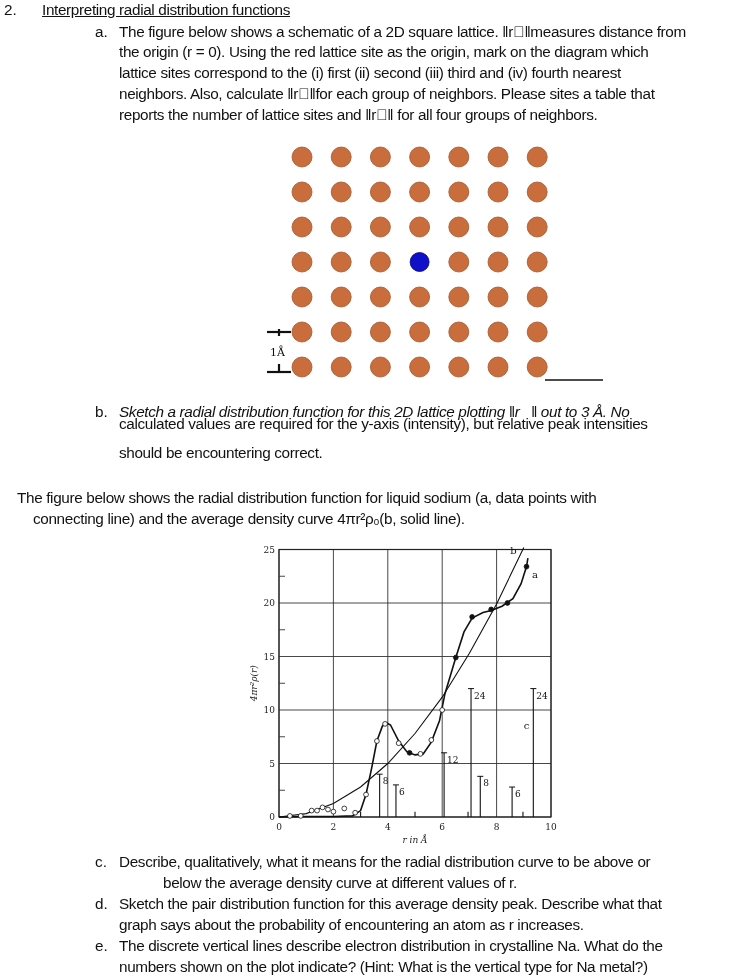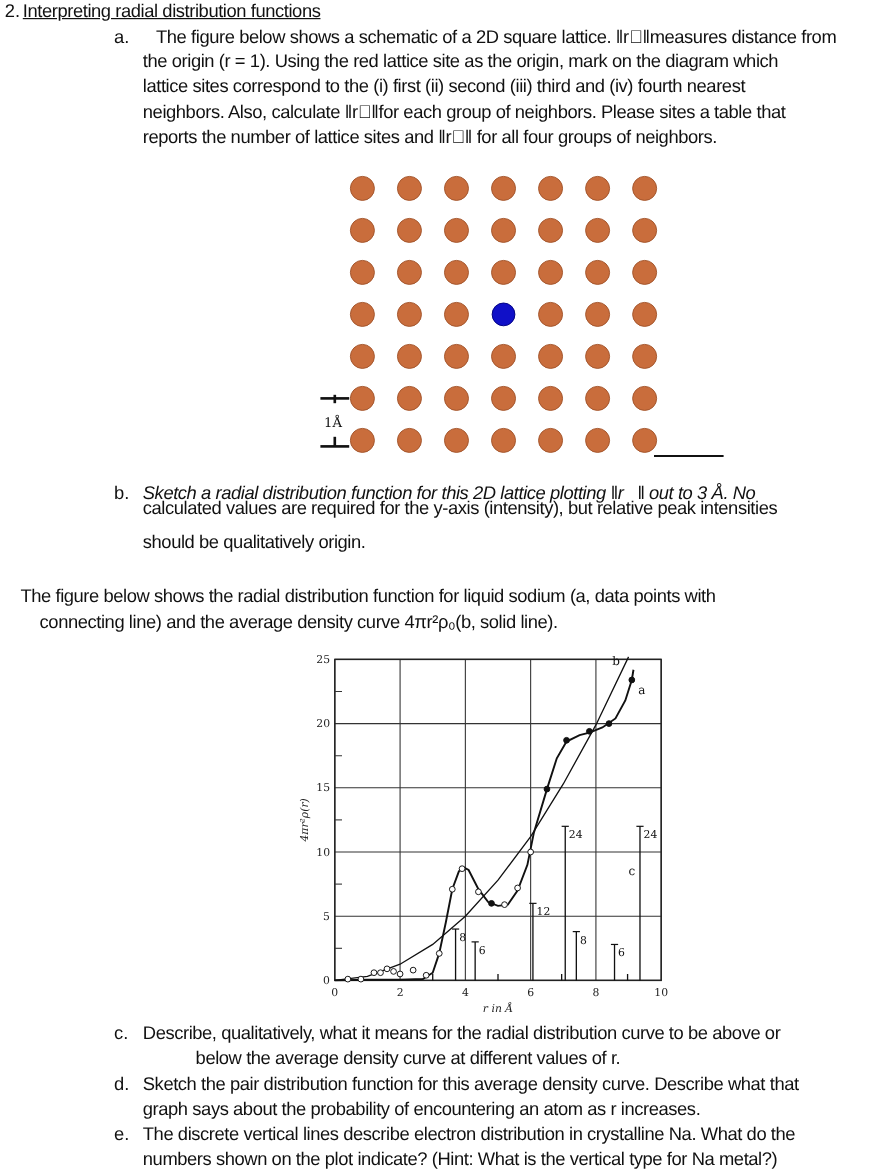--- a/index.html
+++ b/index.html
@@ -8,26 +8,26 @@
   .abs { position:absolute; }
   .line { position:absolute; white-space:nowrap; line-height:20px; letter-spacing:-0.35px; }
   .num { position:absolute; }
   .title { text-decoration:underline; }
   svg text { font-family:"DejaVu Serif", serif; }
 </style>
 </head>
 <body>
 
 <span class="num" style="left:4px;top:0px;line-height:20px;">2.</span>
-<span class="line title" style="left:19px;top:0px;">Interpreting radial distribution functions</span>
+<span class="line title" style="left:42px;top:0px;">Interpreting radial distribution functions</span>
 
 <span class="num" style="left:95px;top:22px;line-height:20px;">a.</span>
 <div>
-  <span class="line" style="left:119px;top:22px;margin-left:11px;">The figure below shows a schematic of a 2D square lattice. ‖r⃗‖measures distance from</span>
-  <span class="line" style="left:119px;top:42px;">the origin (r = 1). Using the red lattice site as the origin, mark on the diagram which</span>
+  <span class="line" style="left:119px;top:22px;">The figure below shows a schematic of a 2D square lattice. ‖r⃗‖measures distance from</span>
+  <span class="line" style="left:119px;top:42px;">the origin (r = 0). Using the red lattice site as the origin, mark on the diagram which</span>
   <span class="line" style="left:119px;top:63px;text-align:right;">lattice sites correspond to the (i) first (ii) second (iii) third and (iv) fourth nearest</span>
   <span class="line" style="left:119px;top:84px;">neighbors. Also, calculate  ‖r⃗‖for each group of neighbors. Please sites a table that</span>
   <span class="line" style="left:119px;top:105px;">reports the number of lattice sites and  ‖r⃗‖ for all four groups of neighbors.</span>
 </div>
 
 <svg class="abs" style="left:0;top:0;" width="736" height="400" id="lattice-svg">
     <circle cx="302" cy="157" r="10" fill="#c96d3c" stroke="#a3562d" stroke-width="0.8"></circle>
     <circle cx="341.2" cy="157" r="10" fill="#c96d3c" stroke="#a3562d" stroke-width="0.8"></circle>
     <circle cx="380.4" cy="157" r="10" fill="#c96d3c" stroke="#a3562d" stroke-width="0.8"></circle>
     <circle cx="419.6" cy="157" r="10" fill="#c96d3c" stroke="#a3562d" stroke-width="0.8"></circle>
@@ -83,21 +83,21 @@
       <line x1="279" y1="364" x2="279" y2="372" stroke="#111" stroke-width="2.2"></line>
       <text x="270" y="356" font-size="11" fill="#111">1Å</text>
     </g>
     <line x1="545" y1="380" x2="603" y2="380" stroke="#111" stroke-width="1.5"></line>
   </svg>
 
 <span class="num" style="left:95px;top:402px;line-height:20px;">b.</span>
 <div>
   <span class="line" style="left:119px;top:402px;font-style:italic;">Sketch a radial distribution function for this 2D lattice plotting ‖r⃗‖ out to 3 Å. No</span>
   <span class="line" style="left:119px;top:414px;">calculated values are required for the y-axis (intensity), but relative peak intensities</span>
-  <span class="line" style="left:119px;top:443px;">should be qualitatively origin.</span>
+  <span class="line" style="left:119px;top:443px;">should be encountering correct.</span>
 </div>
 
 <div>
   <span class="line" style="left:17px;top:488px;">The figure below shows the radial distribution function for liquid sodium (a, data points with</span>
   <span class="line" style="left:33px;top:509px;">connecting line) and the average density curve 4πr²ρ₀(b, solid line).</span>
 </div>
 
 <svg class="abs" style="left:0;top:530px;" width="736" height="320" id="rdf-svg">
     <g>
       <line x1="279" y1="287" x2="279" y2="19.5" stroke="#333" stroke-width="0.9"></line>
@@ -210,21 +210,21 @@
   </svg>
 
 <span class="num" style="left:95px;top:852px;line-height:20px;">c.</span>
 <div>
   <span class="line" style="left:119px;top:852px;">Describe, qualitatively, what it means for the radial distribution curve to be above or</span>
   <span class="line" style="left:119px;top:873px;margin-left:44px;">below the average density curve at different values of r.</span>
 </div>
 
 <span class="num" style="left:95px;top:894px;line-height:20px;">d.</span>
 <div>
-  <span class="line" style="left:119px;top:894px;"> Sketch the pair distribution function for this average density curve. Describe what that</span>
+  <span class="line" style="left:119px;top:894px;"> Sketch the pair distribution function for this average density peak. Describe what that</span>
   <span class="line" style="left:119px;top:915px;">graph says about the probability of encountering an atom as r increases.</span>
 </div>
 
 <span class="num" style="left:95px;top:936px;line-height:20px;">e.</span>
 <div>
   <span class="line" style="left:119px;top:936px;">The discrete vertical lines describe electron distribution in crystalline Na. What do the</span>
   <span class="line" style="left:119px;top:957px;">numbers shown on the plot indicate? (Hint: What is the vertical type for Na metal?)</span>
 </div>
 
 </body></html>

